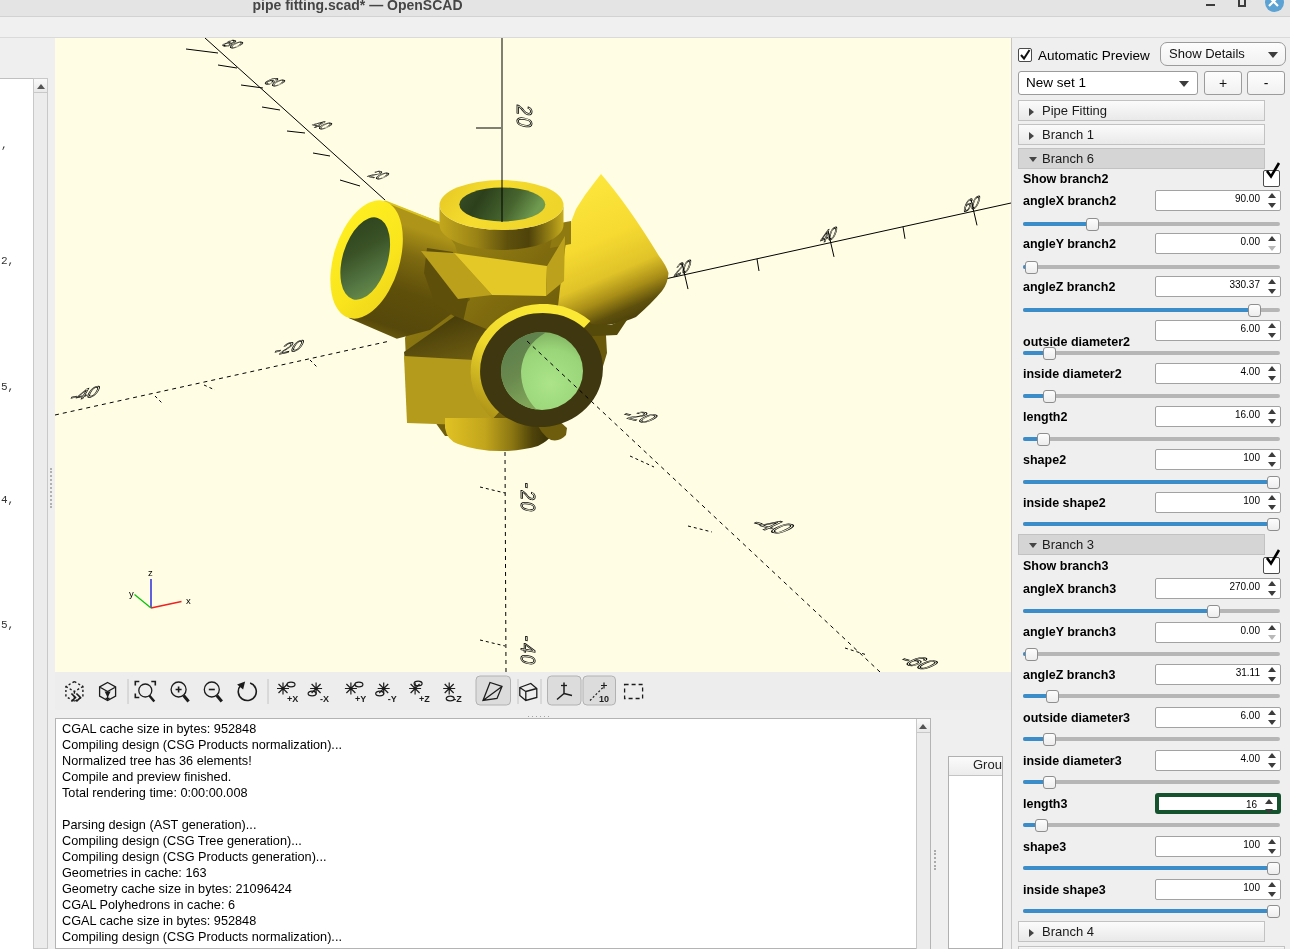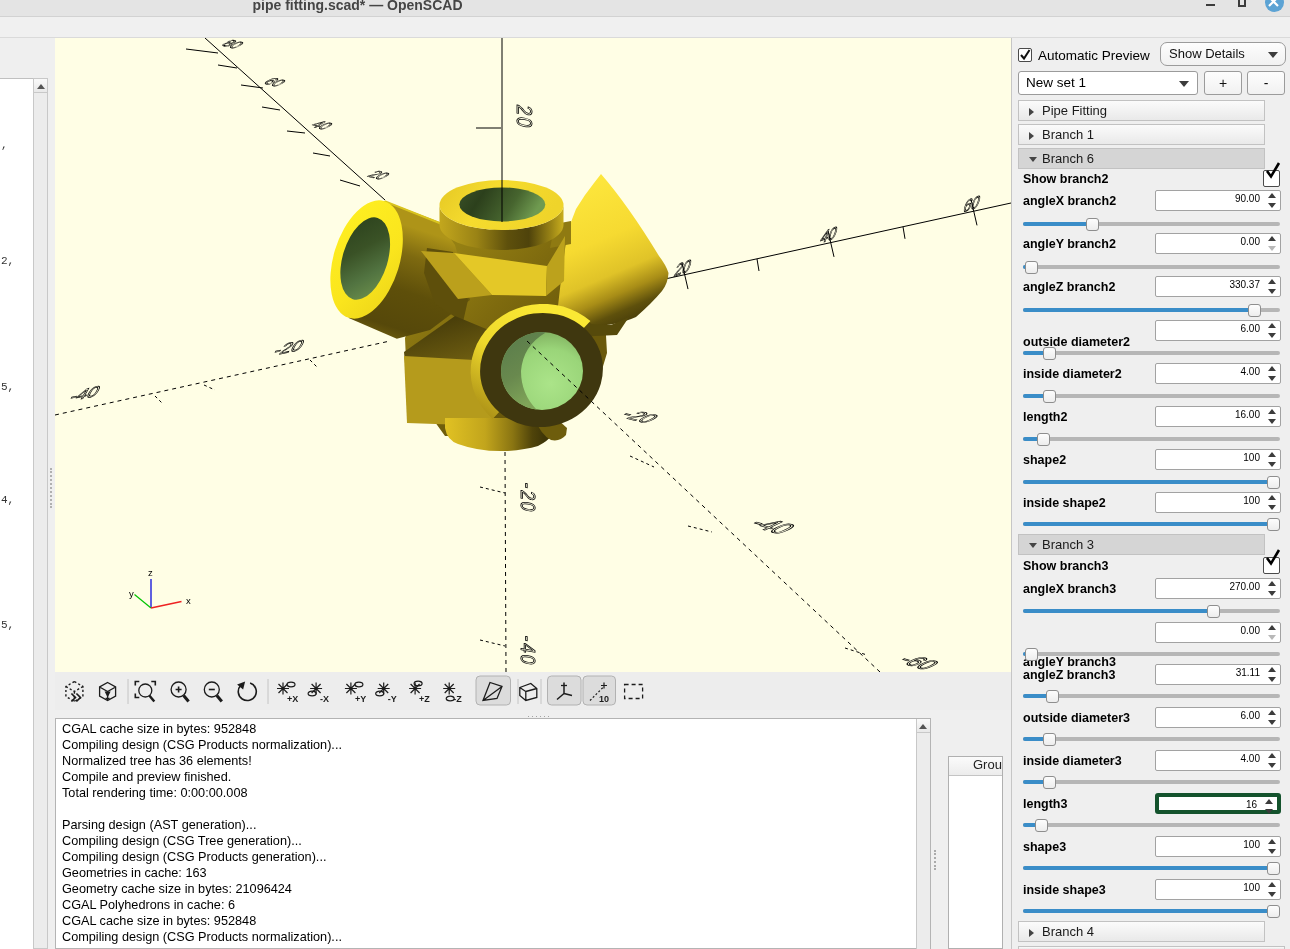--- a/index.html
+++ b/index.html
@@ -498,21 +498,21 @@
       <span class="arrows"><svg width="14" height="19">
           <path d="M3 7 L7 2 L11 7 Z" fill="#3c3c3c"></path>
           <path d="M3 12 L7 17 L11 12 Z" fill="#3c3c3c"></path>
         </svg></span>
     </div>
 <div class="sld" style="top:567px;">
       <div class="track"></div>
       <div class="fill" style="width:190px;"></div>
       <div class="handle" style="left:184px;"></div>
     </div>
-<div class="plabel" style="top:617px;">angleY branch3</div>
+<div class="plabel" style="top:587px;">angleY branch3</div>
 <div class="spin" style="top:584px;">
       <span class="val">0.00</span>
       <span class="arrows"><svg width="14" height="19">
           <path d="M3 7 L7 2 L11 7 Z" fill="#3c3c3c"></path>
           <path d="M3 12 L7 17 L11 12 Z" fill="#b8b8b8"></path>
         </svg></span>
     </div>
 <div class="sld" style="top:610px;">
       <div class="track"></div>
       <div class="fill" style="width:8px;"></div>

